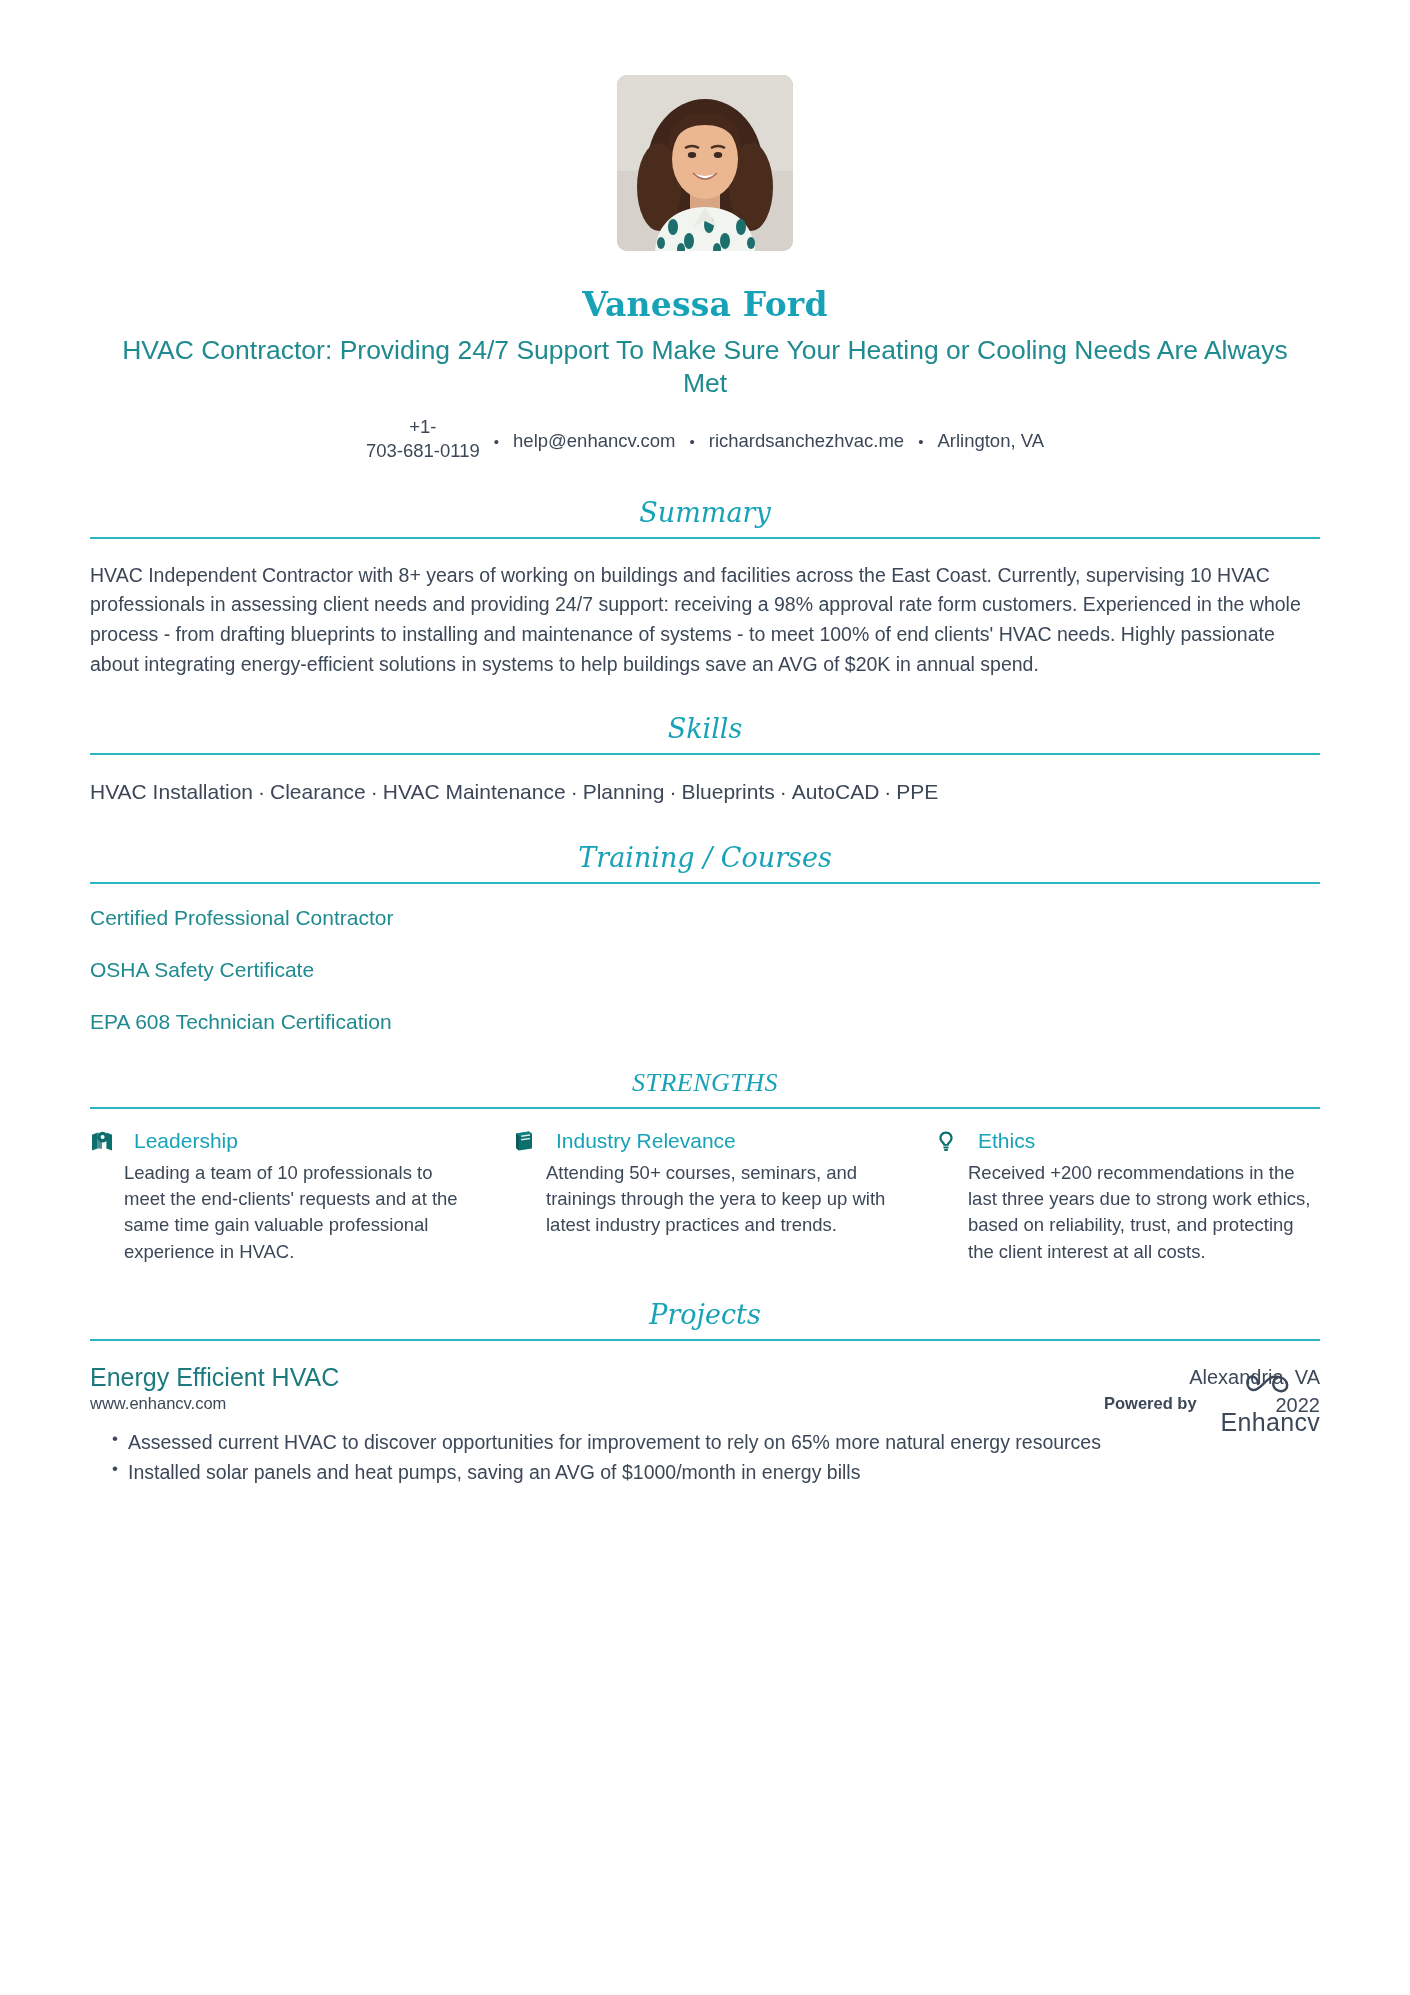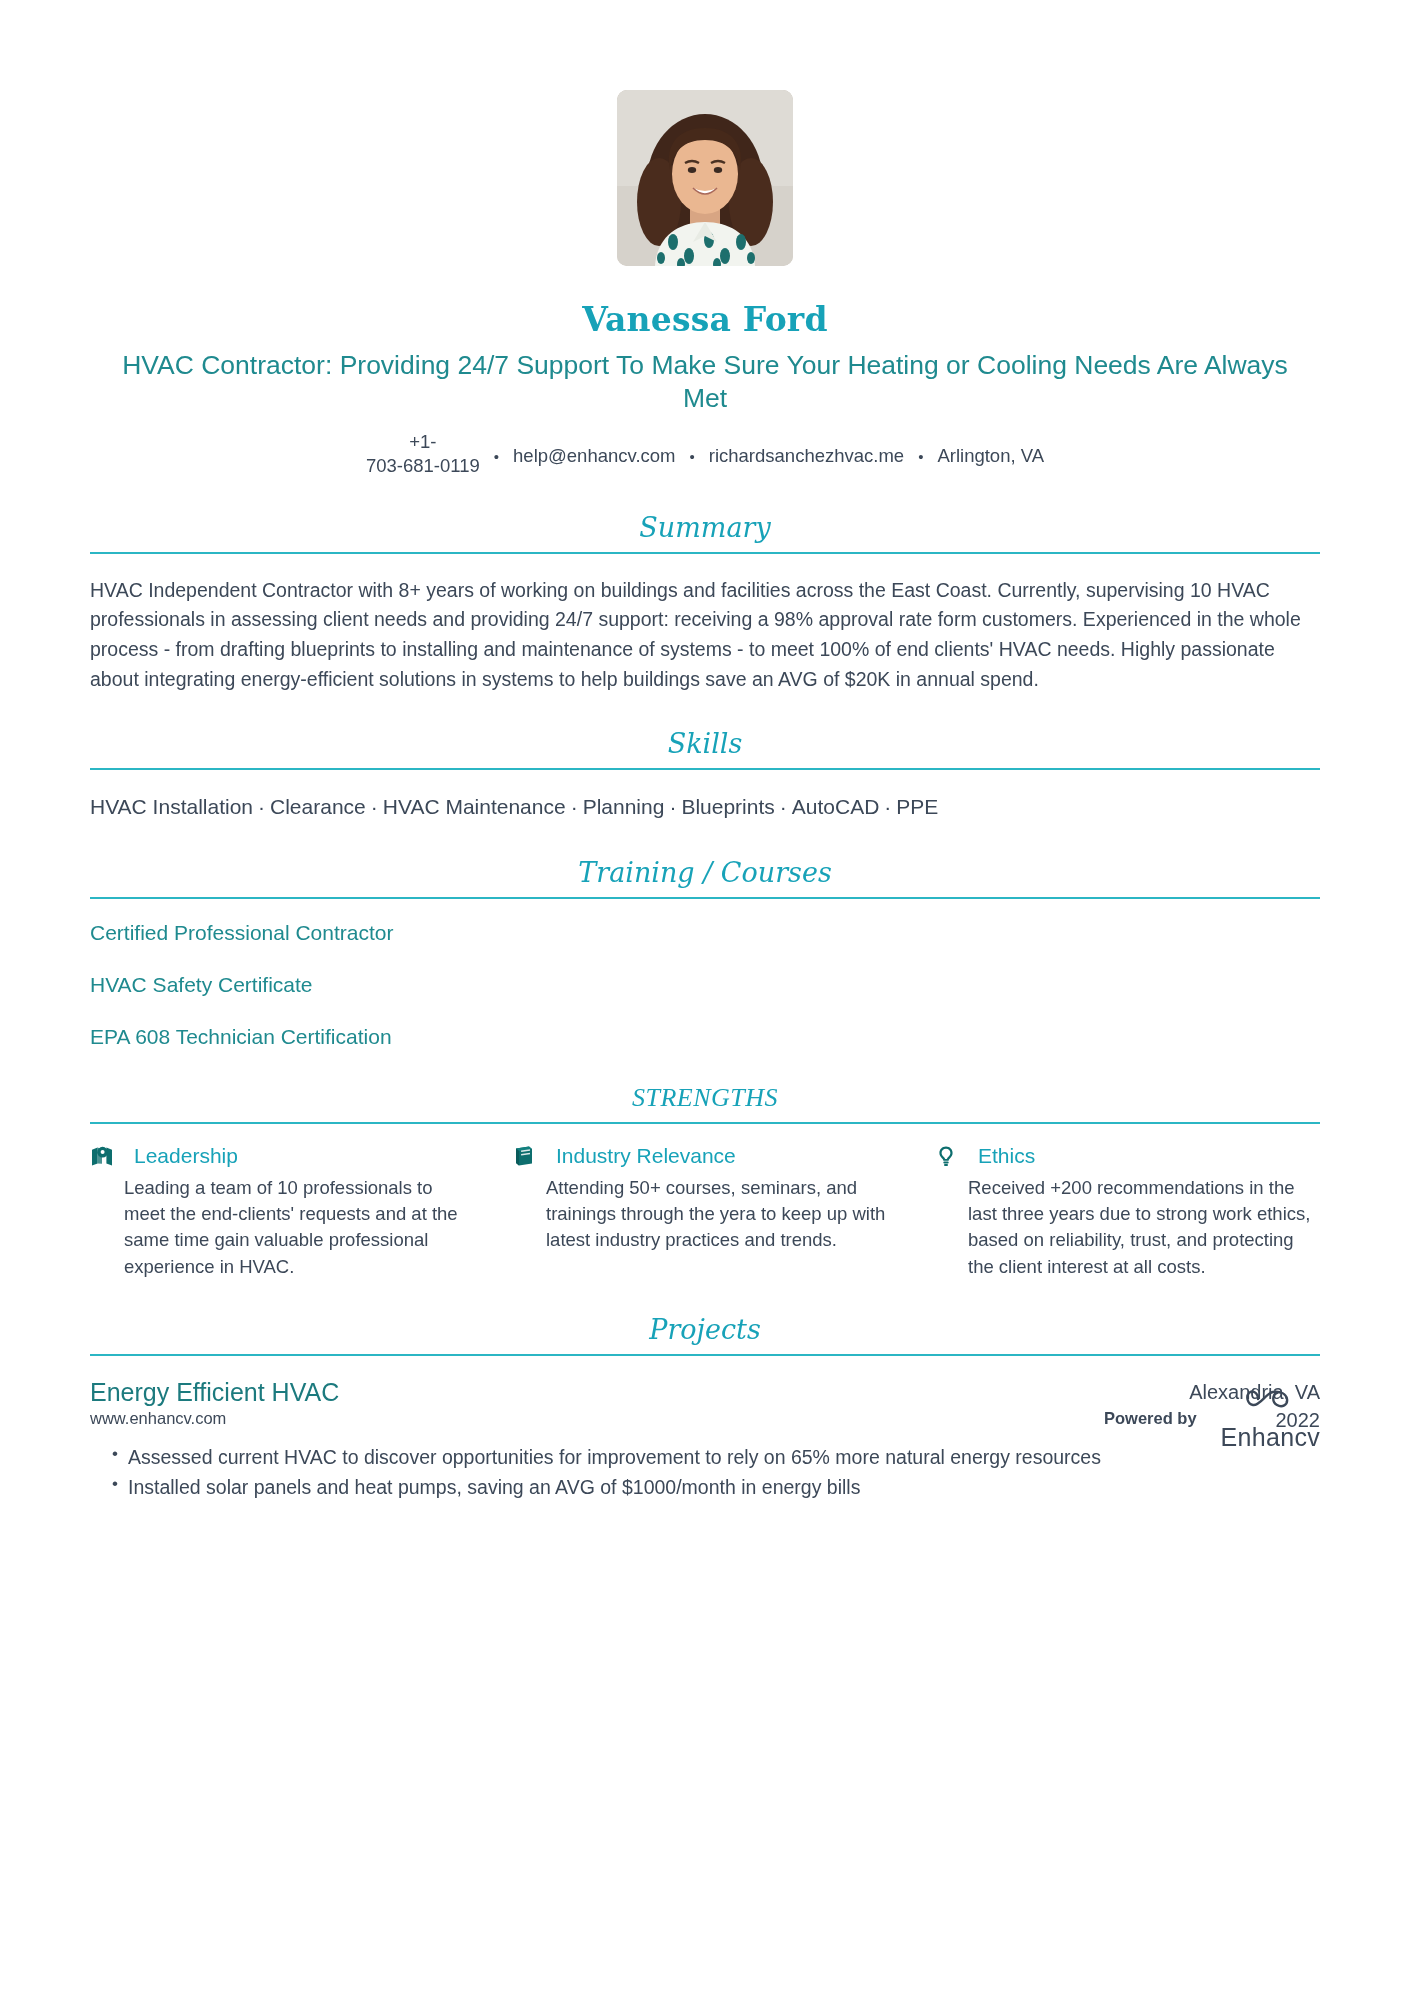--- a/index.html
+++ b/index.html
@@ -8,21 +8,21 @@
     background: #ffffff;
   }
   body {
     font-family: "Liberation Sans", sans-serif;
     color: #3c4858;
   }
   .page {
     position: relative;
     width: 1410px;
     height: 1501px;
-    margin: 15px auto;
+    margin: 0 auto;
     background: #ffffff;
     box-sizing: border-box;
     overflow: hidden;
   }
   .content {
     position: absolute;
     left: 90px;
     top: 0;
     width: 1230px;
   }
@@ -328,21 +328,21 @@
       <div class="sec-title">Skills</div>
       <div class="rule"></div>
       <div class="skills-line" id="skills-line"><span>HVAC Installation</span><span class="dot">·</span><span>Clearance</span><span class="dot">·</span><span>HVAC Maintenance</span><span class="dot">·</span><span>Planning</span><span class="dot">·</span><span>Blueprints</span><span class="dot">·</span><span>AutoCAD</span><span class="dot">·</span><span>PPE</span></div>
     </div>
 
     <div class="section">
       <div class="sec-title">Training / Courses</div>
       <div class="rule"></div>
       <div class="training-list" id="training-list">
           <div class="training-item">Certified Professional Contractor</div>
-          <div class="training-item">HVAC Safety Certificate</div>
+          <div class="training-item">OSHA Safety Certificate</div>
           <div class="training-item">EPA 608 Technician Certification</div>
         </div>
     </div>
 
     <div class="section">
       <div class="sec-title caps">STRENGTHS</div>
       <div class="rule"></div>
       <div class="strengths-grid" id="strengths-grid">
           <div class="strength-col">
             <div class="strength-head">

